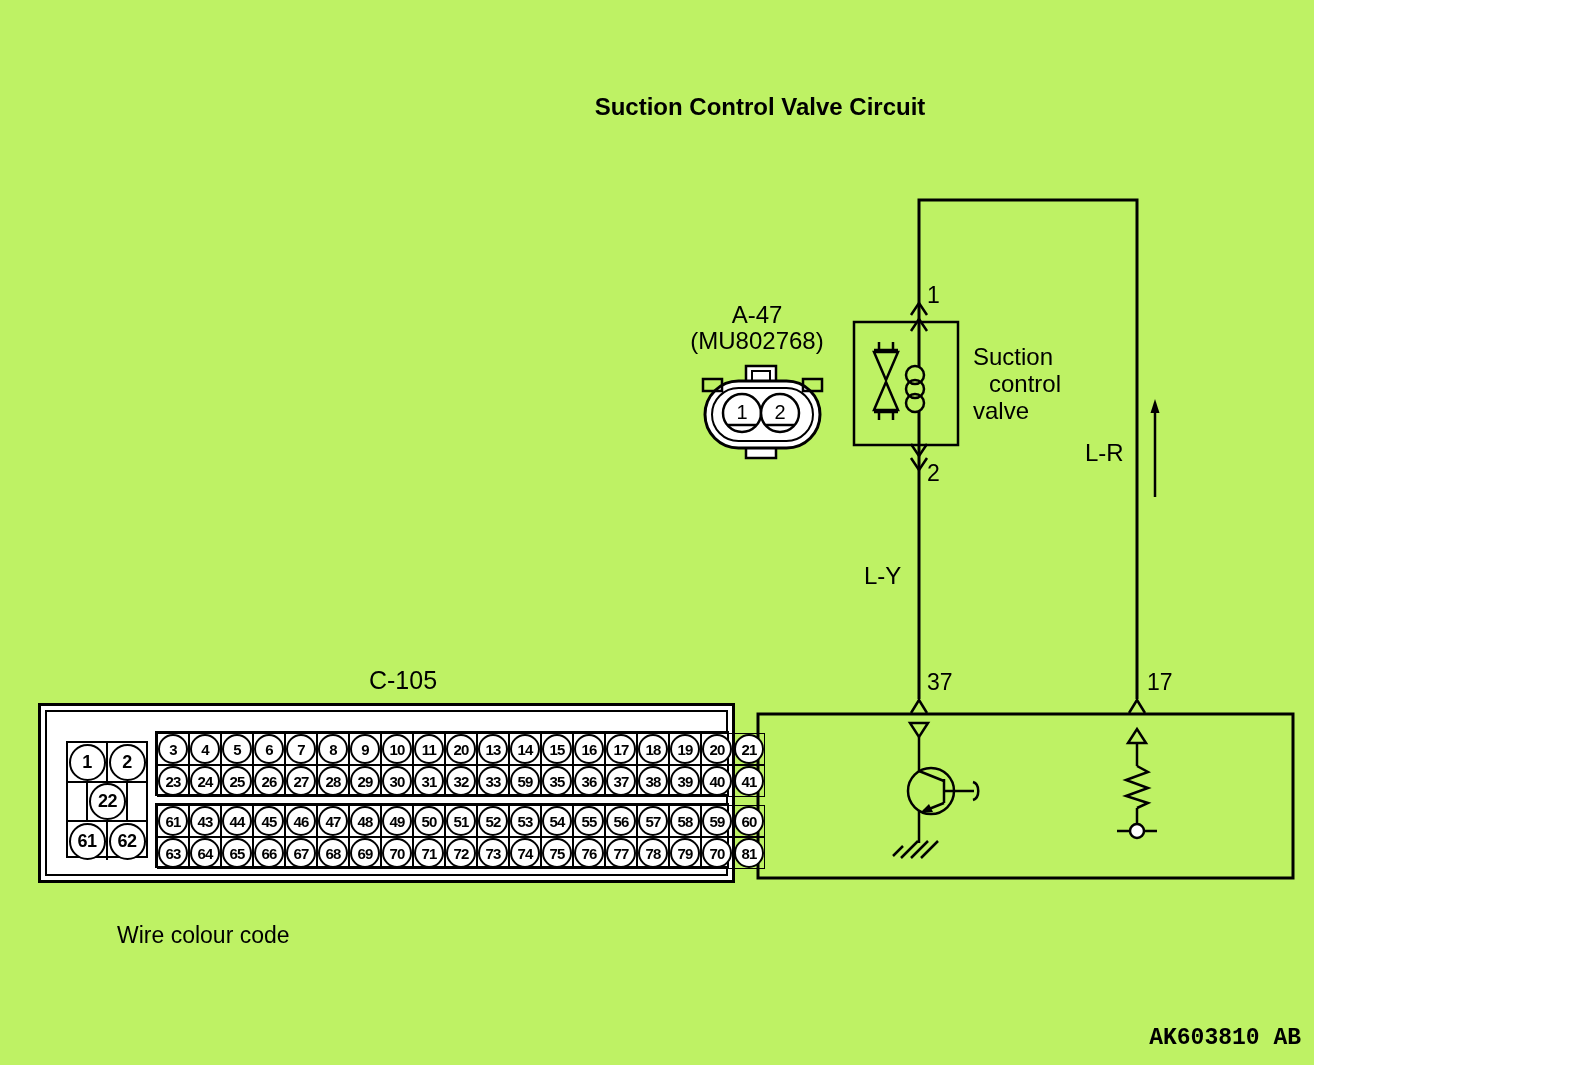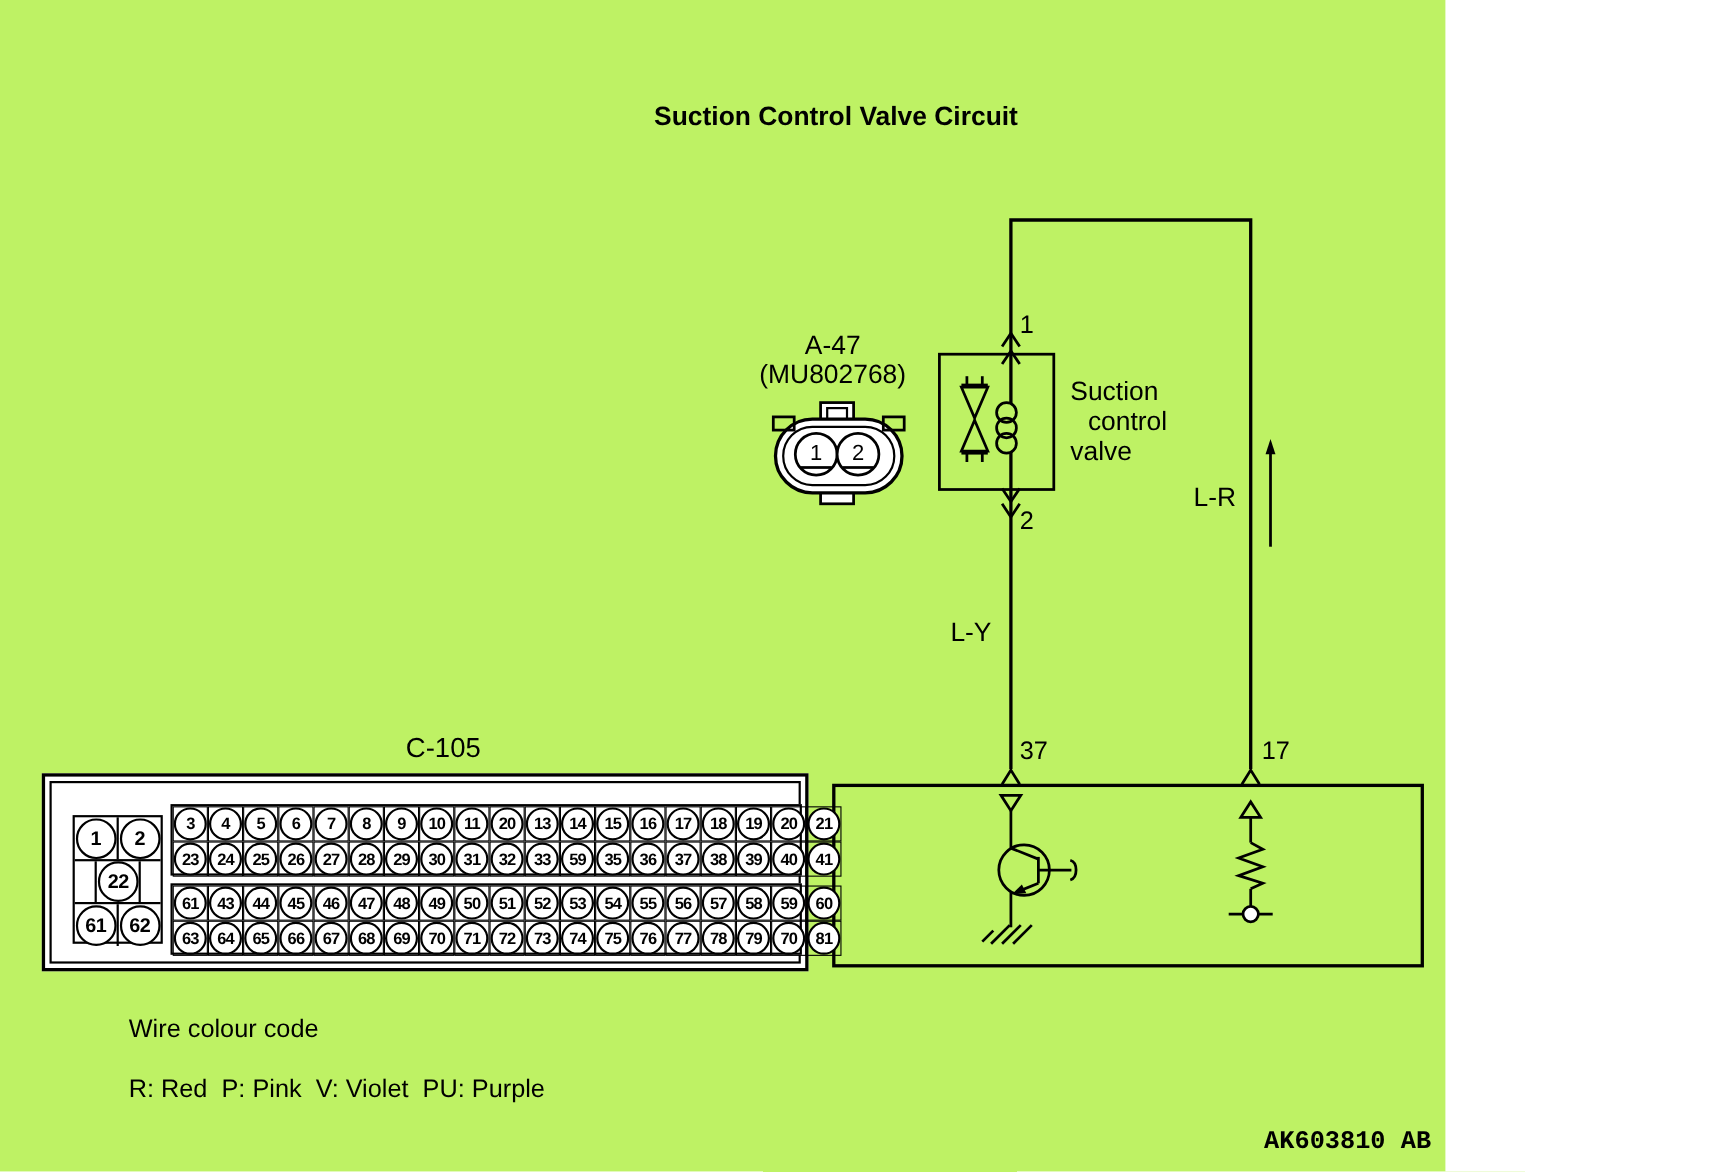--- a/index.html
+++ b/index.html
@@ -427,17 +427,16 @@
         <div class="gcell">
           <div class="gcirc">70</div>
         </div>
         <div class="gcell">
           <div class="gcirc">81</div>
         </div>
       </div>
   </div>
 
   <div class="txt f23" style="left:117px;top:923px;">Wire colour code</div>
-  <div class="txt f23" style="left:117px;top:977px;">R: Red  P: Pink  V: Violet  PU: Purple</div>
 
   <div class="txt b f23" style="right:13px;top:1026px;left:auto;font-family:Liberation Mono, monospace;">AK603810 AB</div>
 
 </div>
 
 </body></html>

